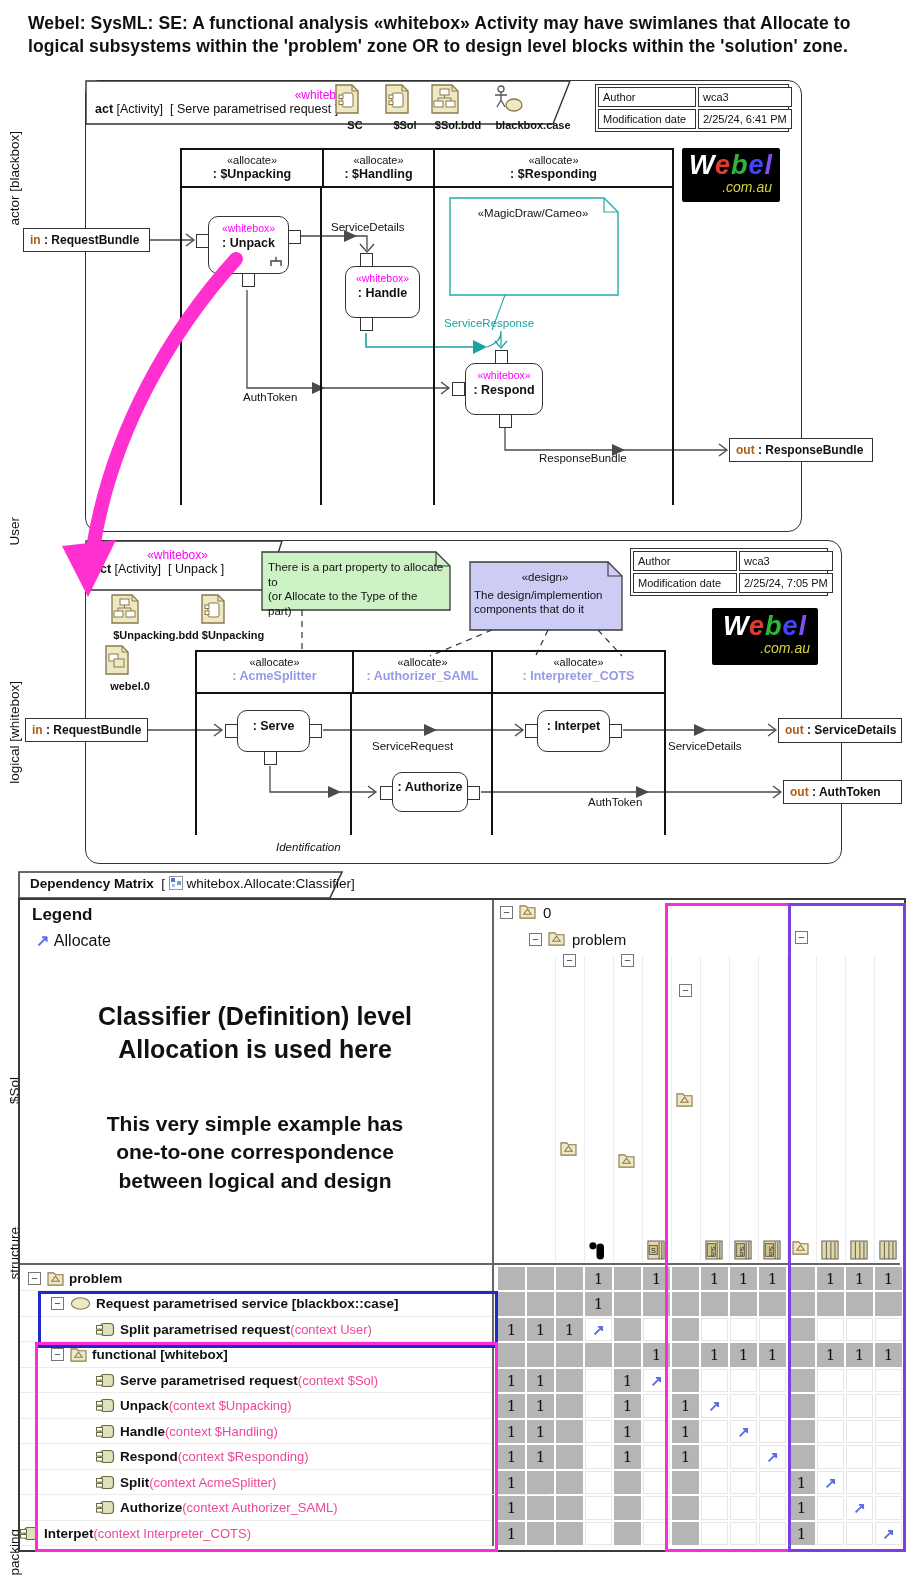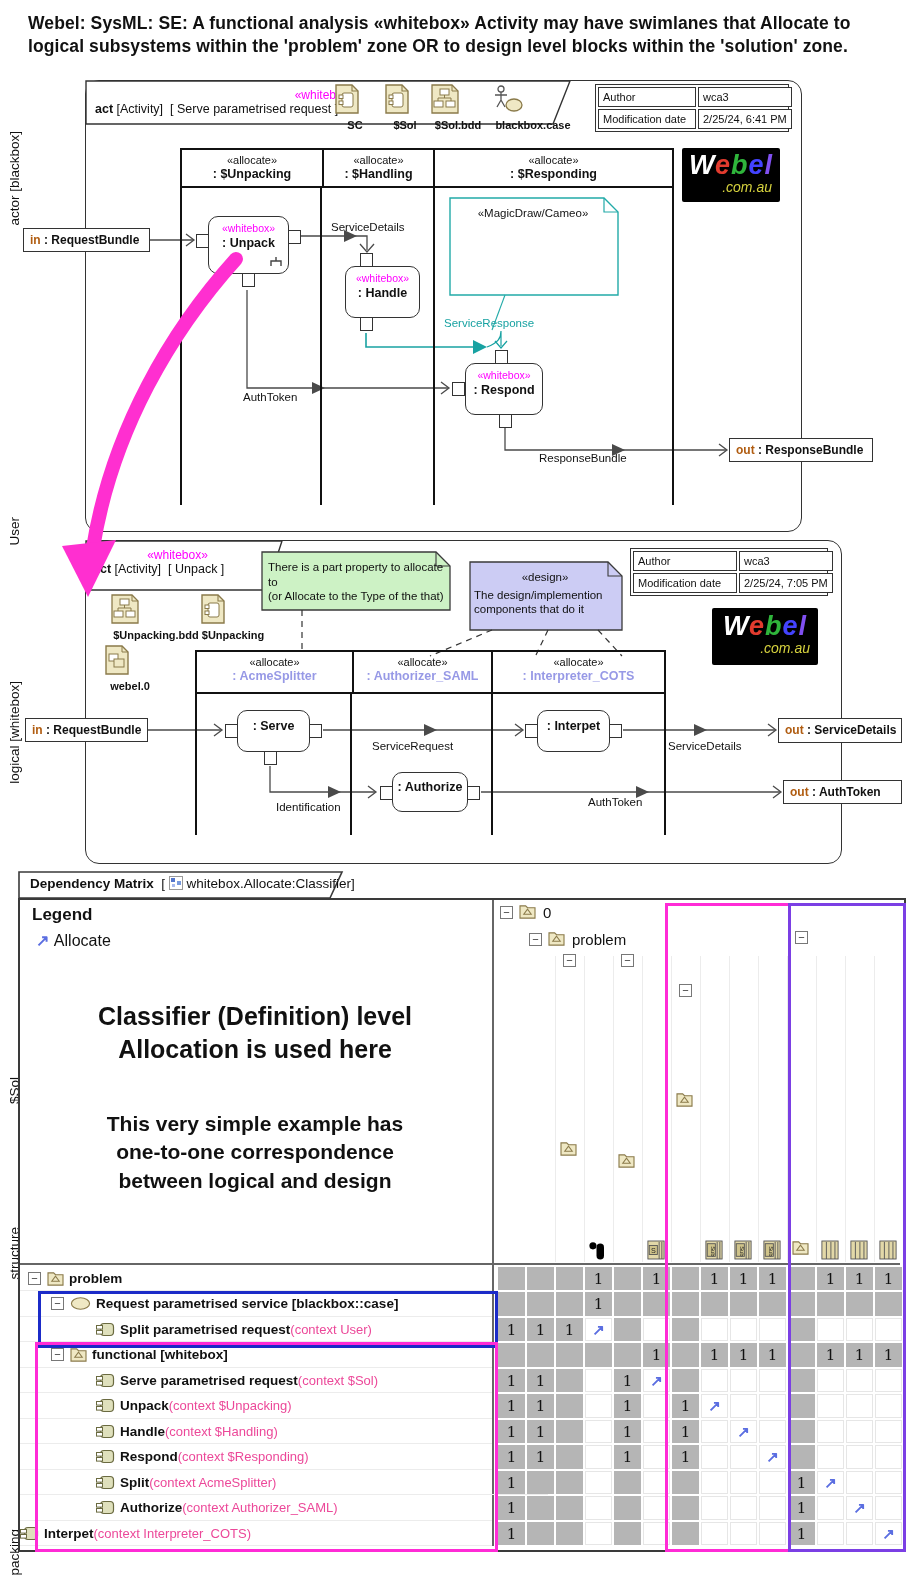--- a/index.html
+++ b/index.html
@@ -286,21 +286,21 @@
     <div>2/25/24, 7:05 PM</div>
 </div>
 
 <div class="abs logo" style="left:712px;top:608px;width:106px;height:54px;padding-top:3px;">
   <span class="word"><span style="color:#fff">W</span><span style="color:#e23b2e">e</span><span style="color:#2fb53b">b</span><span style="color:#4343ff">e</span><span style="color:#8150f2">l</span></span>
   <span class="dom">.com.au</span>
 </div>
 
 <div class="abs notetext" style="left:268px;top:560px;width:176px;">
   <div>There is a part property to allocate to</div>
-  <div>(or Allocate to the Type of the that)</div>
+  <div>(or Allocate to the Type of the part)</div>
 </div>
 <div class="abs notetext" style="left:474px;top:570px;width:142px;">
   <div style="text-align:center;margin-bottom:3px;">«design»</div>
   <div>The design/implemention</div>
   <div>components that do it</div>
 </div>
 
 <div class="abs lanes" style="left:195px;top:650px;width:471px;height:44px;">
   <div style="width:155px;">
       <span class="lane-st">«allocate»</span>
@@ -336,21 +336,21 @@
   <span class="pin" style="left:-13px;top:13px;"></span>
   <span class="pin" style="right:-13px;top:13px;"></span>
 </div>
 
 <div class="abs param" style="left:25px;top:718px;width:123px;height:24px;"><span class="dirkw">in</span>&nbsp;<span>: RequestBundle</span></div>
 <div class="abs param" style="left:778px;top:718px;width:124px;height:25px;"><span class="dirkw">out</span>&nbsp;<span>: ServiceDetails</span></div>
 <div class="abs param" style="left:783px;top:780px;width:119px;height:24px;"><span class="dirkw">out</span>&nbsp;<span>: AuthToken</span></div>
 
 <div class="abs flowlbl" style="left:372px;top:740px;">ServiceRequest</div>
 <div class="abs flowlbl" style="left:668px;top:740px;">ServiceDetails</div>
-<div class="abs flowlbl" style="left:276px;top:801px;">Identification</div>
+<div class="abs flowlbl" style="left:276px;top:841px;font-style:italic;">Identification</div>
 <div class="abs flowlbl" style="left:588px;top:796px;">AuthToken</div>
 
 <div class="abs tabtext" style="left:30px;top:876px;font-size:13.5px;white-space:nowrap;z-index:4;">
   <b>Dependency Matrix</b>&nbsp;&nbsp;<span>[</span>
   <span style="display:inline-block;vertical-align:-2px;"><svg width="14" height="14" viewBox="0 0 14 14">
         <rect x="0.5" y="0.5" width="13" height="13" fill="#fff" stroke="#999"></rect>
         <rect x="2" y="2" width="4" height="4" fill="#5577cc"></rect>
         <rect x="8" y="5" width="4" height="4" fill="#7799dd"></rect>
         <rect x="3" y="8" width="3" height="3" fill="#aabbee"></rect>
       </svg></span>

